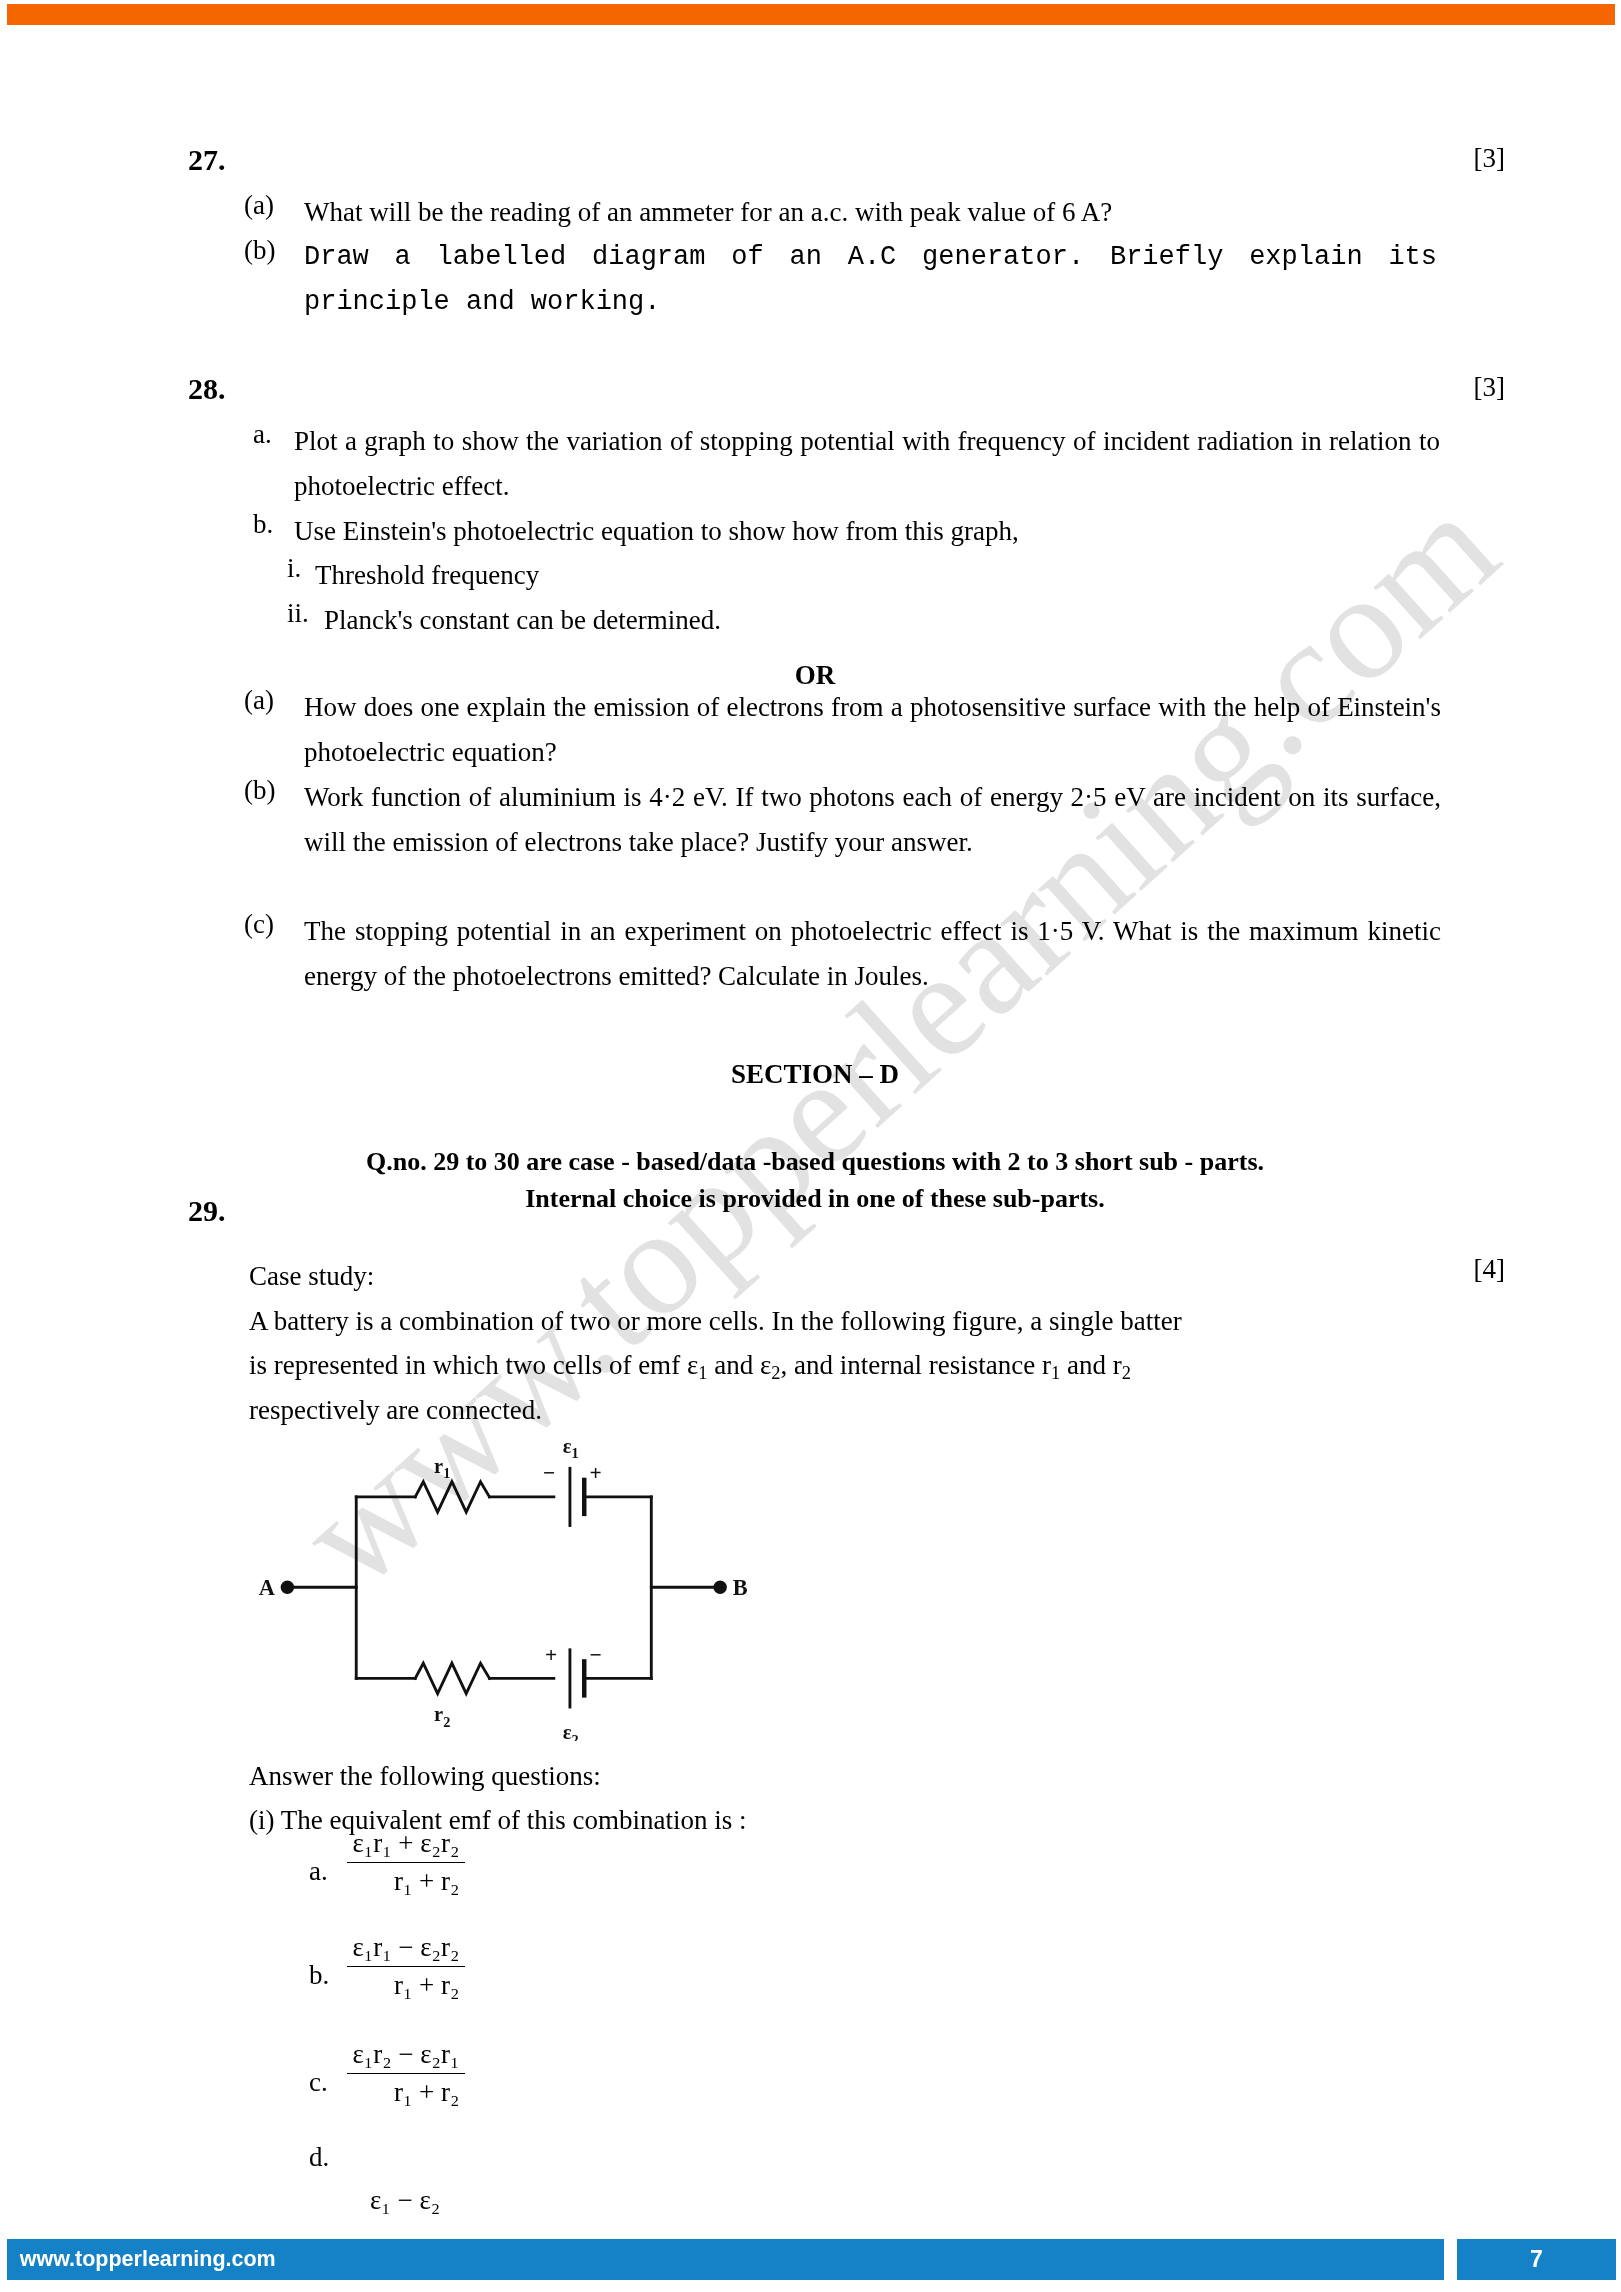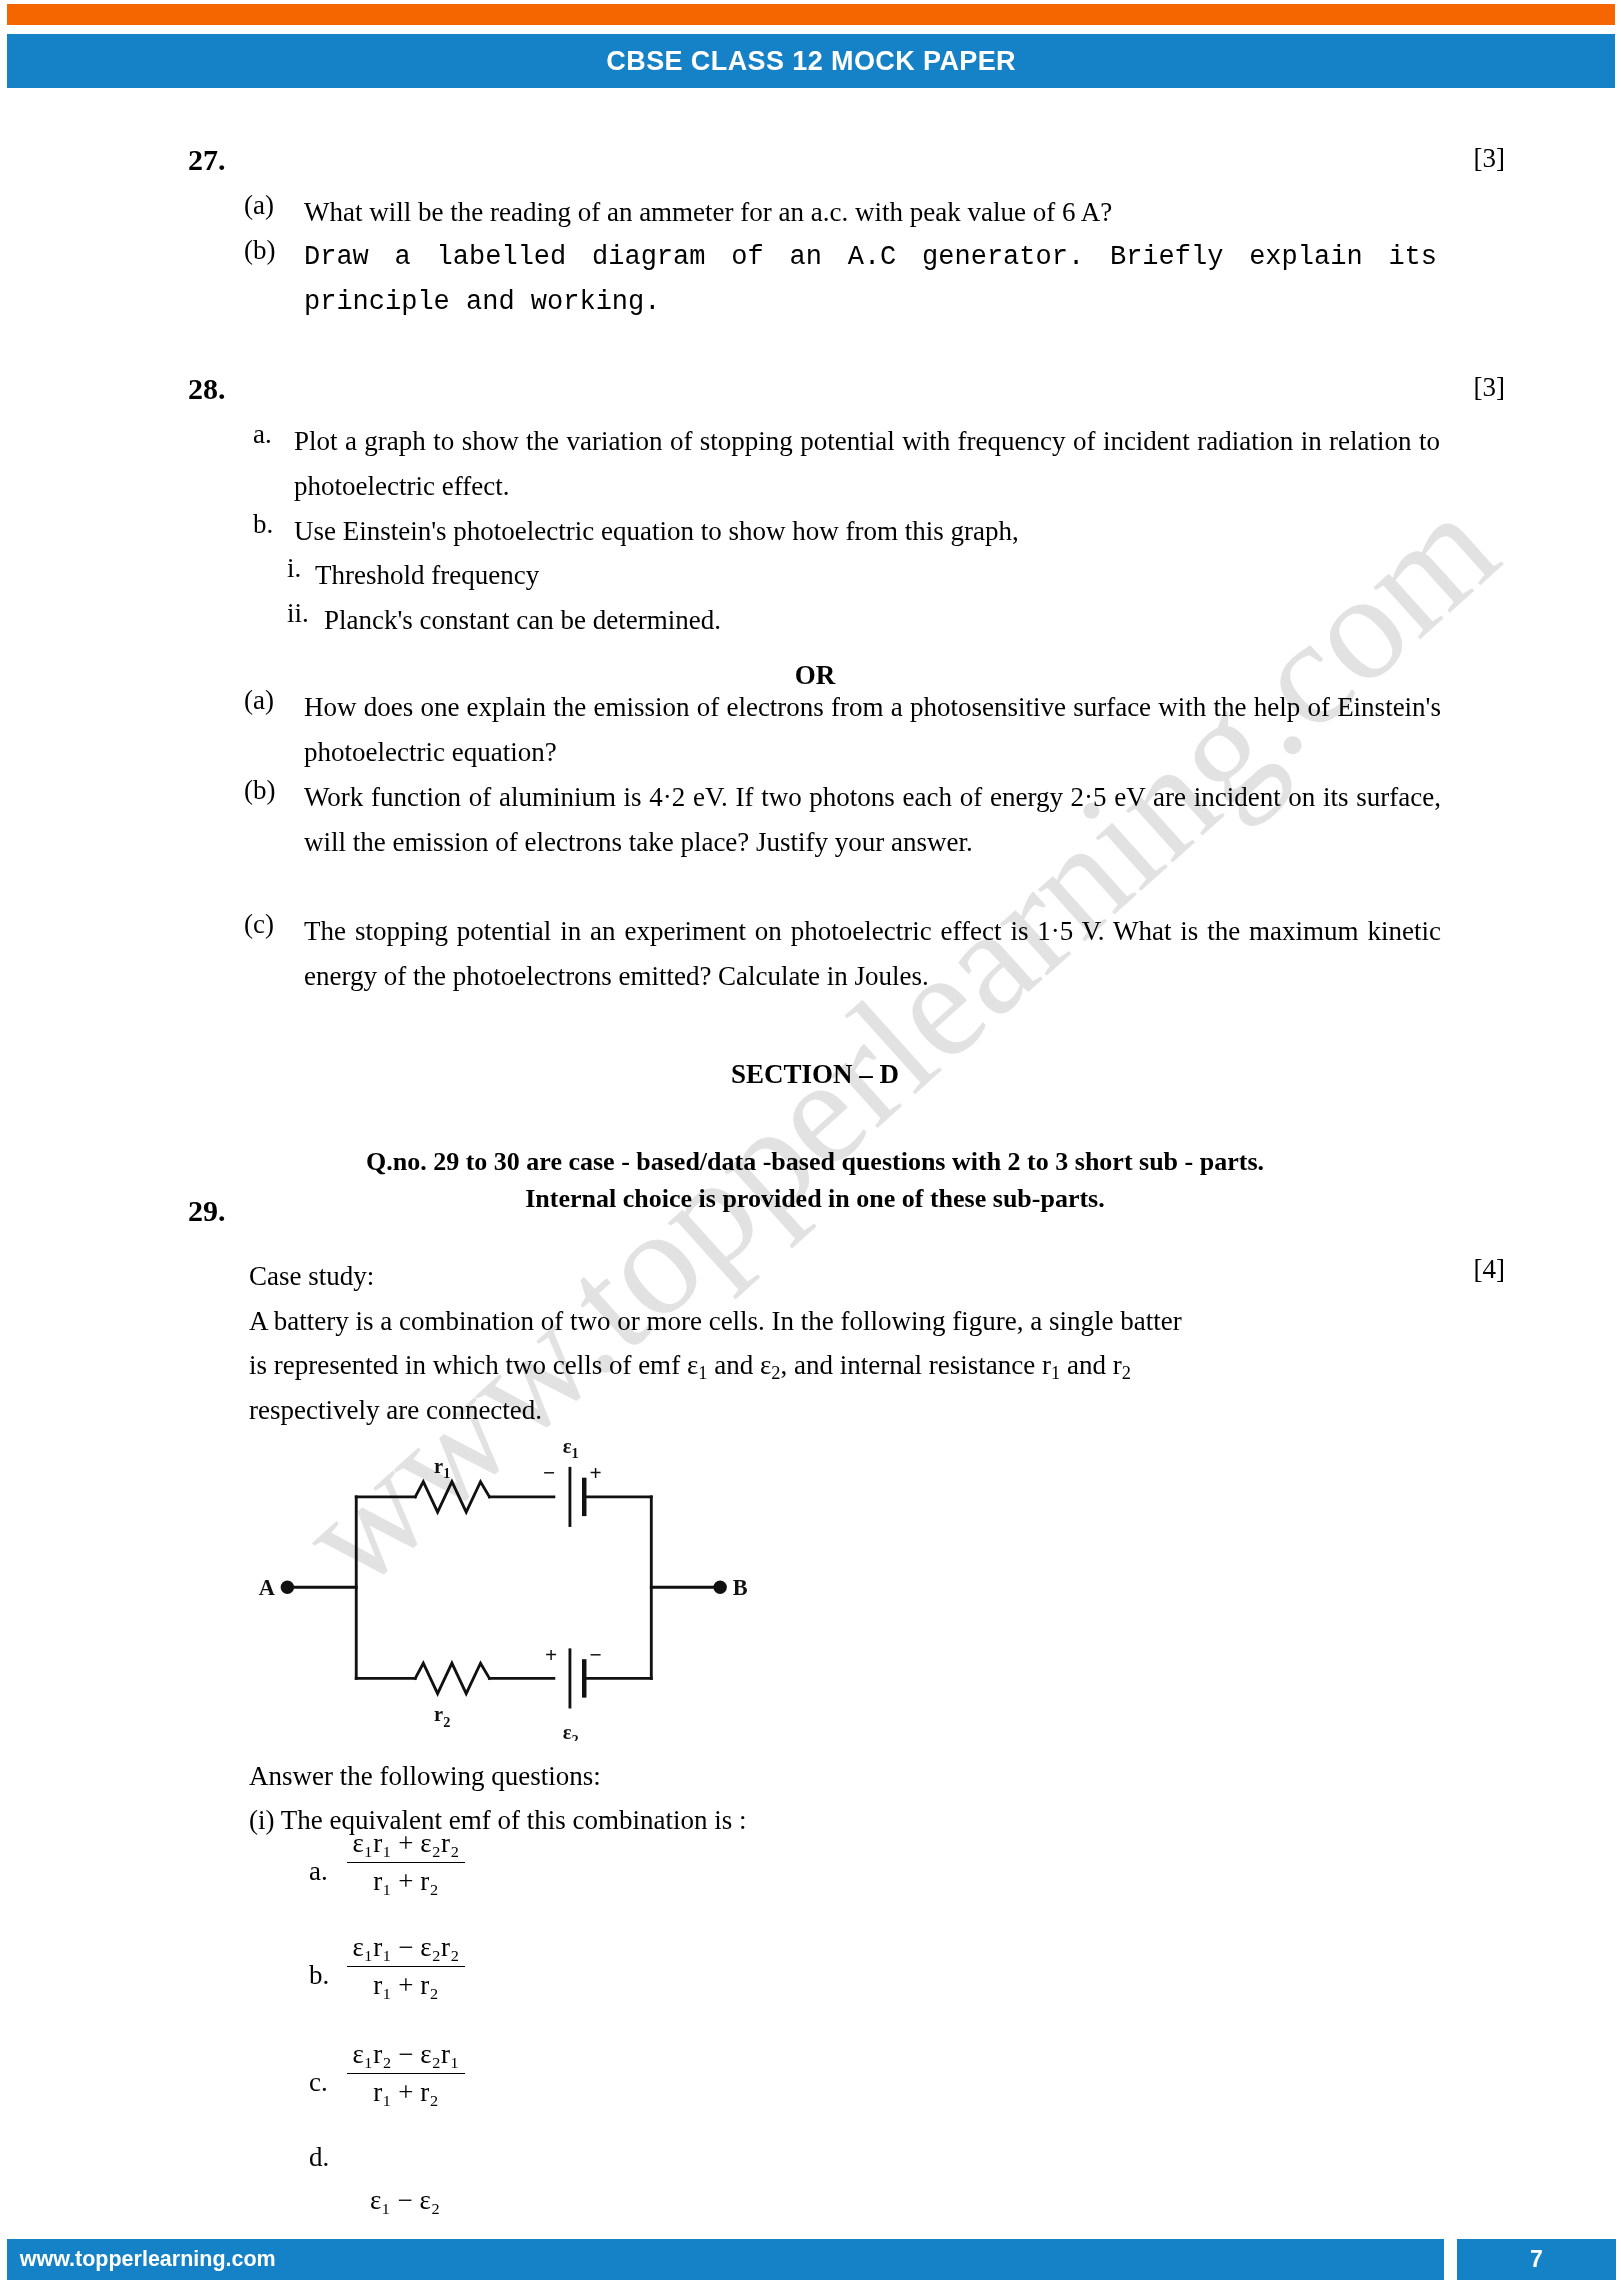--- a/index.html
+++ b/index.html
@@ -122,21 +122,21 @@
   .optrow { position: absolute; font-size: 27px; }
   .optlabel { position: absolute; font-size: 27px; }
   .frac {
     position: absolute;
     display: inline-block;
     text-align: center;
     font-size: 27px;
     line-height: 1.22;
   }
   .frac .num { display: block; padding: 0 5.4px 1.8px 5.4px; }
-  .frac .den { display: block; padding: 1.8px 5.4px 0 5.4px; border-top: 1.4px solid #000; }
+  .frac .den { display: block; padding: 1.8px 5.4px 0 5.4px; border-top: 1.4px solid #000; text-align: right; }
 
   
   .footer-blue {
     position: absolute;
     left: 7.2px;
     top: 2239px;
     width: 1437px;
     height: 41px;
     background: #1581C6;
   }
@@ -172,23 +172,20 @@
     font-weight: bold;
     font-size: 23px;
   }
 </style>
 </head>
 <body>
 
 <div class="page">
 
   <div class="bar-orange"></div>
-  <div class="bar-blue-header">
-    <div class="header-title">CBSE CLASS 12 MOCK PAPER</div>
-  </div>
 
   <div class="watermark">www.topperlearning.com</div>
 
   <div class="content">
 
     <div class="qnum" style="left:188px; top:143px;">27.</div>
     <div class="marks" style="top:143px;">[3]</div>
 
     <div class="lbl" style="left:244px; top:190px;">(a)</div>
     <div class="line" style="left:304px; top:190px; width:1137px;">What will be the reading of an ammeter for an a.c. with peak value of 6 A?</div>

